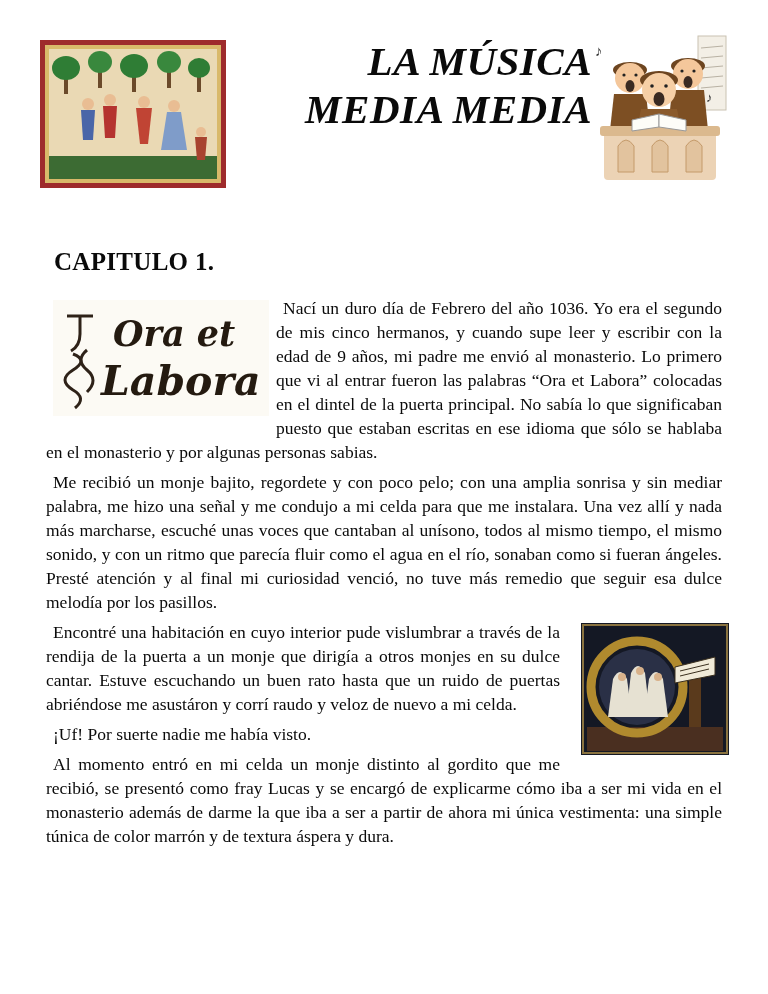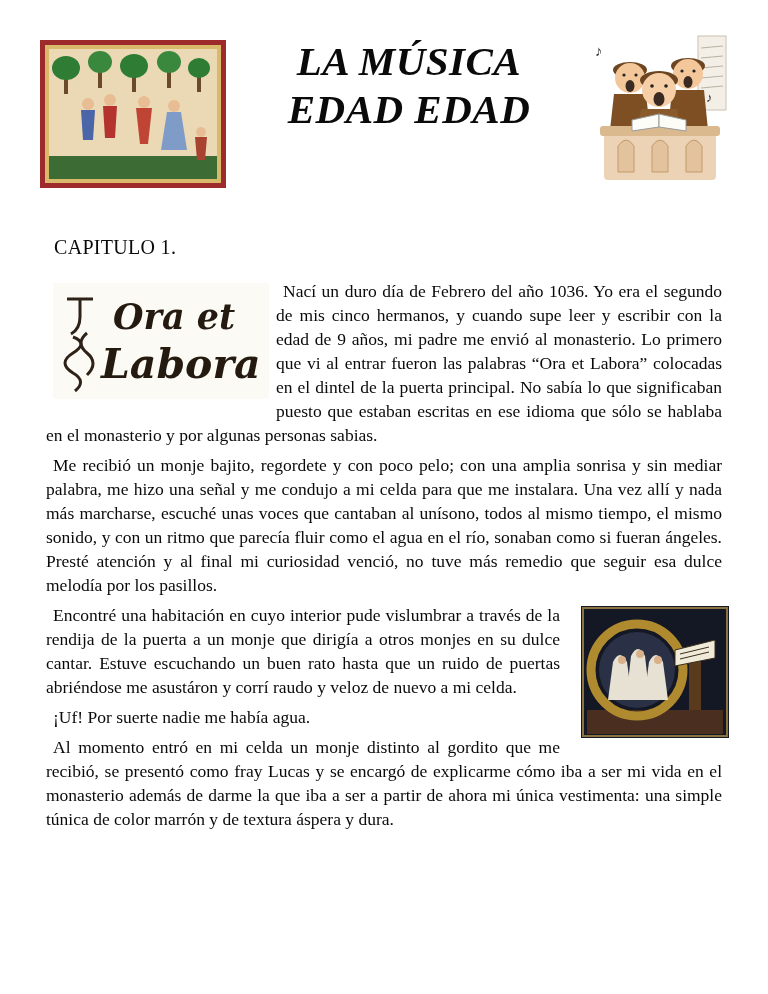--- a/index.html
+++ b/index.html
@@ -10,32 +10,32 @@
     color:#0a0a0a;
   }
   .page { width:768px; height:994px; padding:30px 40px 0 40px; background:#fff; }
 
   
   .doc-header { display:flex; align-items:flex-start; }
   .art { display:block; }
   .art svg { display:block; }
   .art-garden { width:186px; height:148px; margin-top:10px; flex:none; }
   .doc-title {
-    flex:1; text-align:center;
+    flex:1; text-align:right;
     font-weight:bold; font-style:italic;
     font-size:41px; line-height:1.17;
     padding-top:8px; letter-spacing:0.5px;
   }
   .doc-title span { display:block; }
   .art-monks-cartoon { width:136px; height:160px; flex:none; }
 
   
   .chapter {
-    font-size:20px; font-weight:normal; font-style:normal;
-    margin:46px 0 20px 14px; letter-spacing:0.3px;
+    font-size:25px; font-weight:bold; font-style:normal;
+    margin:58px 0 20px 14px; letter-spacing:0.3px;
   }
 
   
   .doc-body {
     font-size:17.5px; line-height:24px;
     text-align:justify;
   }
   .doc-body p { margin:6px; text-indent:7px; }
   .float-left  { float:left;  width:216px; height:116px; margin:4px 14px 4px 0; }
   .float-right { float:right; width:148px; height:132px; margin:3px 0 4px 14px; }
@@ -76,21 +76,21 @@
           <circle cx="134" cy="66" r="6" fill="#e9bd93"></circle>
           <path d="M127 72 L141 72 L147 110 L121 110 Z" fill="#7f9cc9"></path>
           <circle cx="161" cy="92" r="5" fill="#e9bd93"></circle>
           <path d="M155 97 L167 97 L165 120 L157 120 Z" fill="#a8432f"></path>
         </g>
       </svg>
     </div>
 
     <h1 class="doc-title">
       <span>LA MÚSICA</span>
-      <span>EDAD EDAD</span>
+      <span>MEDIA MEDIA</span>
     </h1>
 
     <div class="art art-monks-cartoon">
       <svg viewBox="0 0 136 160" width="136" height="160">
         <rect width="136" height="160" fill="#ffffff"></rect>
         <g>
           <rect x="106" y="6" width="28" height="74" fill="#f3efe6" stroke="#c9c2b2"></rect>
           <line x1="109" y1="18" x2="131" y2="16" stroke="#b9b2a4"></line>
           <line x1="109" y1="28" x2="131" y2="26" stroke="#b9b2a4"></line>
           <line x1="109" y1="38" x2="131" y2="36" stroke="#b9b2a4"></line>
@@ -186,21 +186,21 @@
             <path d="M94 44 L134 34 L134 52 L94 60 Z" fill="#f0ead8" stroke="#3a2f1e"></path>
             <line x1="99" y1="48" x2="128" y2="41" stroke="#3a2f1e"></line>
             <line x1="99" y1="53" x2="128" y2="46" stroke="#3a2f1e"></line>
           </g>
         </svg>
       </span>
       <span>Encontré una habitación en cuyo interior pude vislumbrar a través de la rendija de la puerta a un monje que dirigía a otros monjes en su dulce cantar. Estuve escuchando un buen rato hasta que un ruido de puertas abriéndose me asustáron y corrí raudo y veloz de nuevo a mi celda.</span>
     </p>
 
     <p>
-      <span>¡Uf! Por suerte nadie me había agua.</span>
+      <span>¡Uf! Por suerte nadie me había visto.</span>
     </p>
 
     <p>
       <span>Al momento entró en mi celda un monje distinto al gordito que me recibió, se presentó como fray Lucas y se encargó de explicarme cómo iba a ser mi vida en el monasterio además de darme la que iba a ser a partir de ahora mi única vestimenta: una simple túnica de color marrón y de textura áspera y dura.</span>
     </p>
 
 
   </section>
 </div>
 

